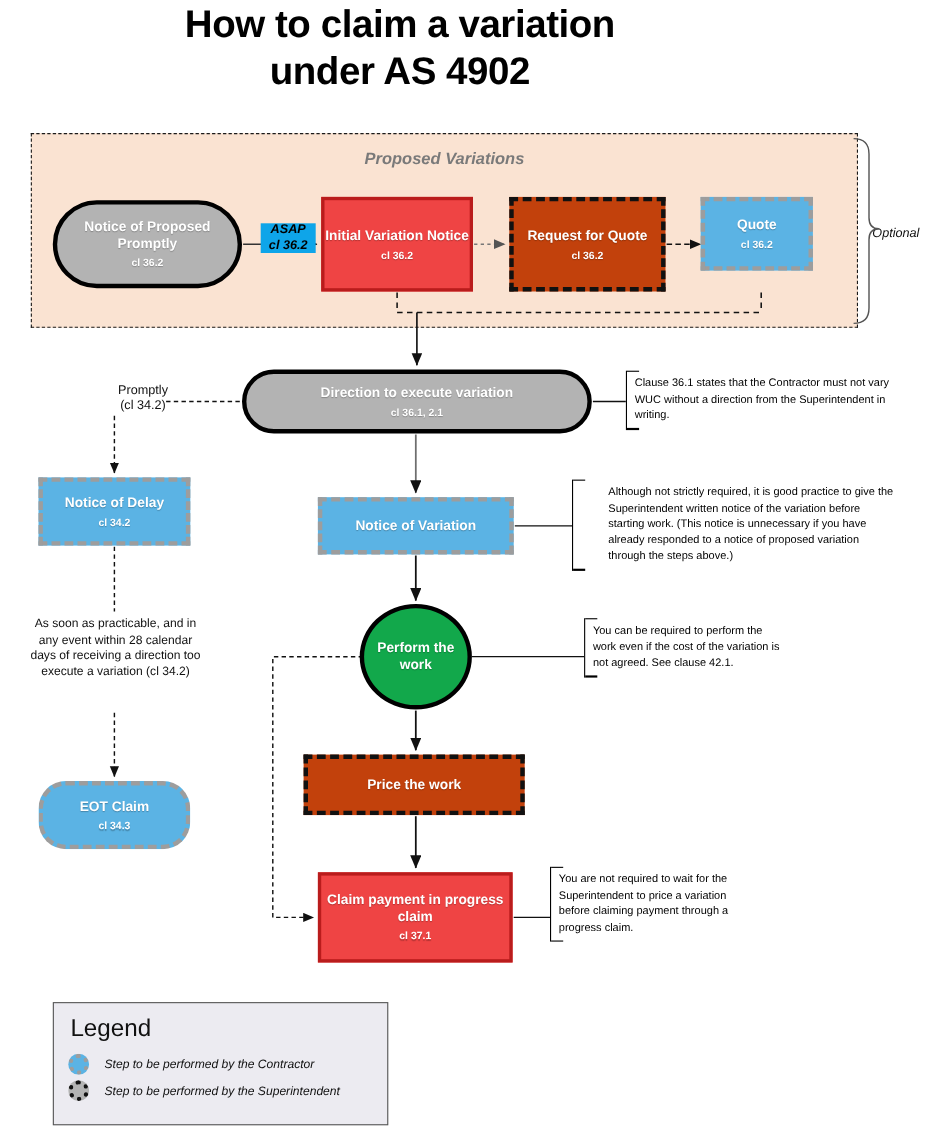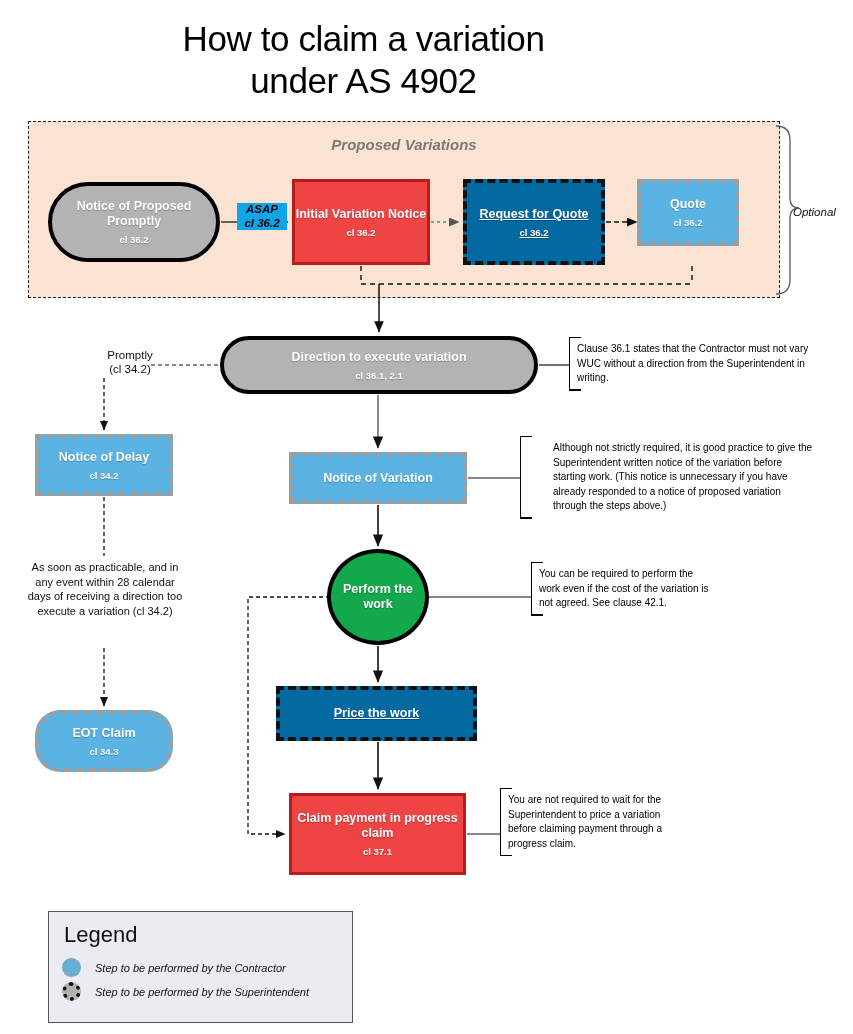--- a/index.html
+++ b/index.html
@@ -7,21 +7,21 @@
     width:853px;height:1034px;position:relative;overflow:hidden;
     font-family:"Liberation Sans",sans-serif;
     color:#000;
   }
   #canvas{position:absolute;left:0;top:0;width:853px;height:1034px;}
   #svg-layer{position:absolute;left:0;top:0;width:853px;height:1034px;pointer-events:none;}
 
   
   .title{
     position:absolute;left:0;top:2px;width:727px;text-align:center;
-    font-size:35px;font-weight:normal;line-height:42px;letter-spacing:-0.4px;margin-top:16px;
+    font-size:35px;font-weight:bold;line-height:42px;letter-spacing:-0.4px;
   }
 
   
   .group-box{
     position:absolute;left:28px;top:121px;width:752px;height:177px;
     background:#fae3d2;border:1.6px dashed #1a1a1a;box-sizing:border-box;
   }
   .group-title{
     position:absolute;left:28px;top:136px;width:752px;text-align:center;
     font-size:15px;font-style:italic;font-weight:bold;color:#7a7a7a;
@@ -35,21 +35,21 @@
         align-items:center;justify-content:center;text-align:center;color:#ffffff;}
   .node .ttl{font-size:12.5px;font-weight:bold;line-height:15px;
              text-shadow:0 1px 1px rgba(0,0,0,.25);}
   .node .sub{font-size:9.5px;font-weight:bold;margin-top:5px;
              text-shadow:0 1px 1px rgba(0,0,0,.25);}
 
   
   .n-blue-solid{background:#ef4444;border:3px solid #b91c1c;}
   .n-blue-dash{background:#5bb3e4;border:4px dashed #9d9d9d;}
   
-  .n-grey-dash{background:#0369a1;border:4px dashed #111111;text-decoration:underline;}
+  .n-grey-dash{background:#c2410c;border:4px dashed #111111;}
   .n-grey-round{background:#b3b3b3;border:4px solid #000000;border-radius:44px;}
   .n-green{background:#12a84b;border:4px solid #000000;border-radius:50%;}
 
   
   #n-nopv      {left:48px; top:182px; width:172px;height:80px;}
   #n-ivn       {left:292px;top:179px; width:138px;height:86px;}
   #n-rfq       {left:463px;top:179px; width:142px;height:86px;}
   #n-quote     {left:637px;top:179px; width:102px;height:67px;}
   #n-direction {left:220px;top:336px; width:318px;height:58px;border-radius:32px;}
   #n-delay     {left:35px; top:434px; width:138px;height:62px;}

